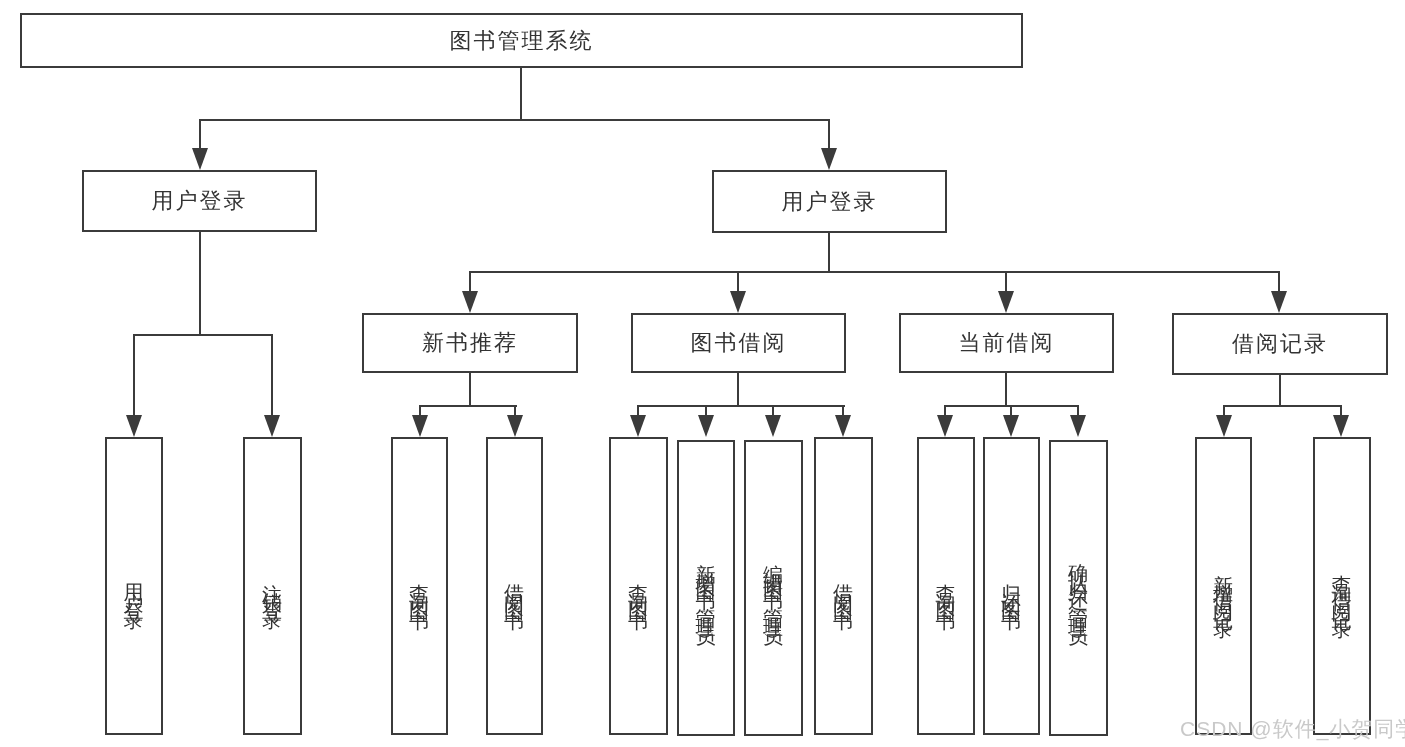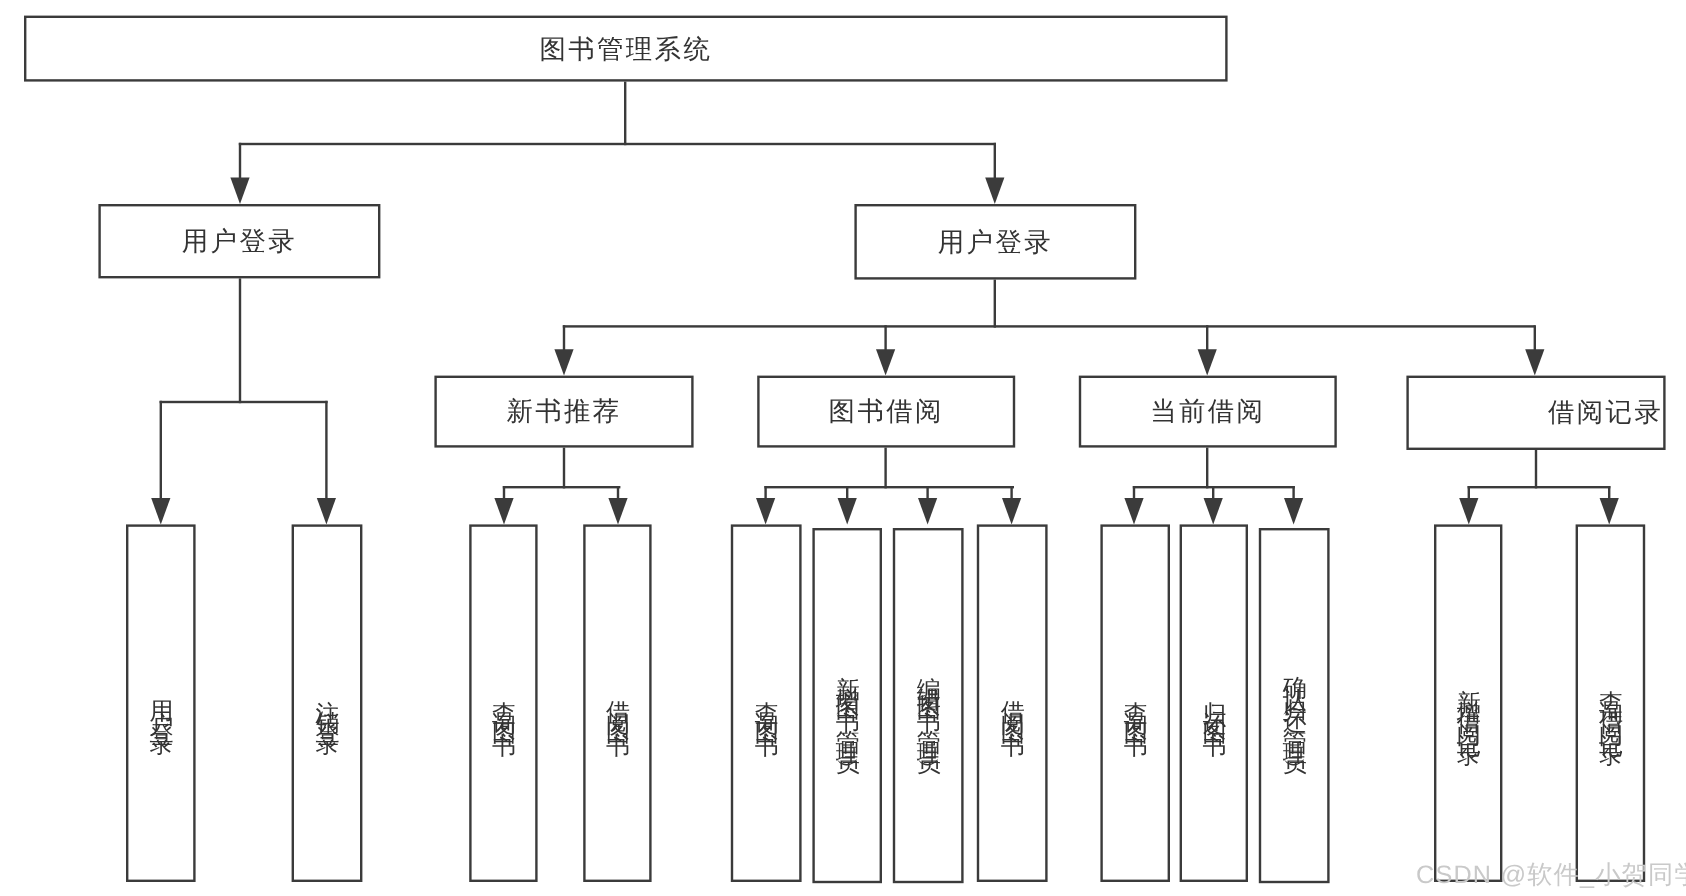--- a/index.html
+++ b/index.html
@@ -113,21 +113,21 @@
 
   <div class="box hbox" style="left:362px; top:313px; width:216px; height:60px;">
     <span>新书推荐</span>
   </div>
   <div class="box hbox" style="left:631px; top:313px; width:215px; height:60px;">
     <span>图书借阅</span>
   </div>
   <div class="box hbox" style="left:899px; top:313px; width:215px; height:60px;">
     <span>当前借阅</span>
   </div>
-  <div class="box hbox" style="left:1172px; top:313px; width:216px; height:62px;justify-content:flex-end;">
+  <div class="box hbox" style="left:1172px; top:313px; width:216px; height:62px;">
     <span>借阅记录</span>
   </div>
 
   <div class="vline" style="left:469px; top:373px; height:34px;"></div>
   <div class="hline" style="left:419px; top:405px; width:98px;"></div>
   <div class="vline" style="left:419px; top:405px; height:14px;"></div>
   <div class="arrow" style="left:412px; top:415px;"></div>
   <div class="vline" style="left:514px; top:405px; height:14px;"></div>
   <div class="arrow" style="left:507px; top:415px;"></div>
 

